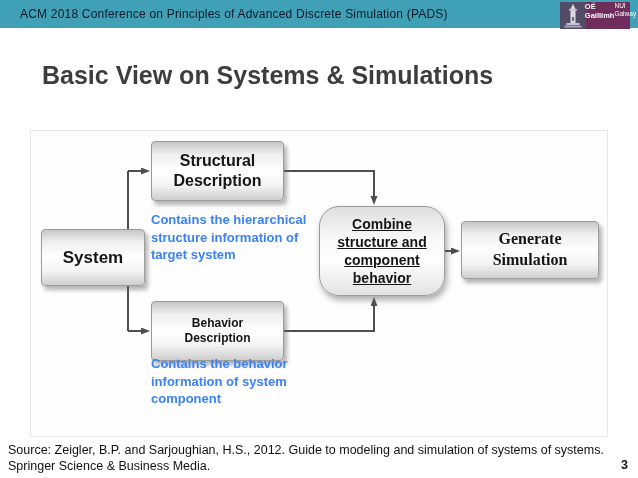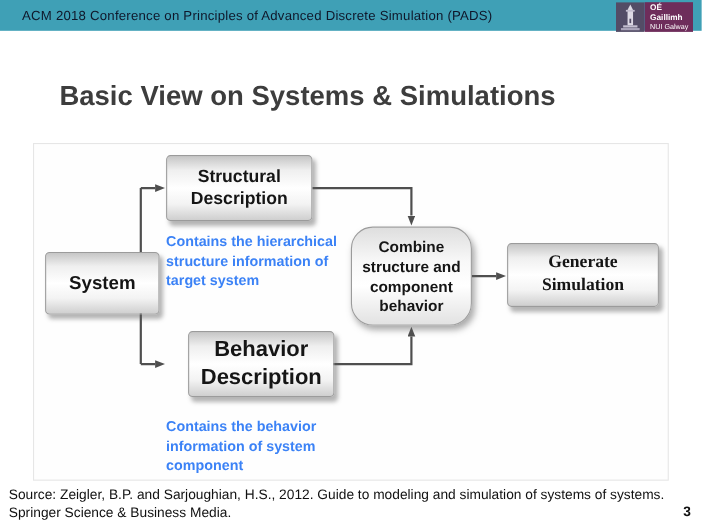--- a/index.html
+++ b/index.html
@@ -18,29 +18,29 @@
     white-space:nowrap;
   }
   .logo {
     position:absolute; right:8px; top:2px; height:27px; display:flex;
   }
   .logo-icon {
     width:26px; height:27px; display:block;
   }
   .logo-text {
     width:44px; height:27px; background:#6e2d5b; color:#ffffff;
-    display:flex; flex-direction:column; justify-content:center;
+    display:flex; flex-direction:row; justify-content:center;
     padding-left:5px; box-sizing:border-box;
   }
   .logo-text .l1 { font-size:7.5px; font-weight:bold; line-height:1.25; }
   .logo-text .l2 { font-size:6.5px; line-height:1.25; }
 
   
   .slide-title {
-    position:absolute; left:38px; top:57px; margin:16px;
+    position:absolute; left:38px; top:57px; margin:4px;
     font-size:25px; font-weight:bold; color:#3d3d3d; letter-spacing:0px;
     white-space:nowrap;
   }
 
   
   .figure {
     position:absolute; left:30px; top:130px; width:578px; height:307px;
     background:#fefefe; border:1px solid #e6e6e6; box-sizing:border-box;
   }
   .connectors { position:absolute; left:0; top:0; width:578px; height:307px; }
@@ -48,35 +48,36 @@
   .box {
     position:absolute; box-sizing:border-box;
     border:1px solid #9b9b9b; border-radius:4px;
     background:linear-gradient(180deg,#c6c6c6 0%,#efefef 22%,#ffffff 50%,#f3f3f3 75%,#cfcfcf 100%);
     box-shadow:3px 4px 4px rgba(90,90,90,0.45);
     display:flex; align-items:center; justify-content:center;
     text-align:center; font-weight:bold; color:#151515;
   }
   .node-system    { left:10px;  top:98px;  width:104px;  height:57px; font-size:17px; }
   .node-structural{ left:120px; top:10px;  width:133px; height:60px; font-size:16px; line-height:1.25; padding:0 14px; }
-  .node-behavior  { left:120px; top:170px; width:133px; height:60px; font-size:20px; line-height:1.25; padding:0 14px;margin-left:20px; }
+  .node-behavior  { left:120px; top:170px; width:133px; height:60px; font-size:12px; line-height:1.25; padding:0 14px; }
   .node-combine   {
-    left:288px; top:75px; width:110px; height:90px; font-size:14px; line-height:1.3;
+    left:288px; top:75px; width:126px; height:90px; font-size:14px; line-height:1.3;
     border-radius:20px; padding:16px 6px;
     background:linear-gradient(180deg,#dedede 0%,#f8f8f8 35%,#ffffff 60%,#e2e2e2 100%);
     box-shadow:2px 4px 6px rgba(90,90,90,0.5);
+    text-decoration:underline;
   }
   .node-generate  { left:430px; top:90px; width:138px; height:58px; font-size:16px; line-height:1.3; padding:0 20px;font-family:Liberation Serif, serif; }
 
   .note {
     position:absolute; font-weight:bold; color:#3b82f6;
     font-size:13px; line-height:1.35; text-align:left;
   }
   .note-structural { left:120px; top:80px;  width:160px; }
-  .note-behavior   { left:120px; top:248px; width:150px; }
+  .note-behavior   { left:120px; top:224px; width:150px; }
 
   
   .source {
     position:absolute; left:8px; top:442px; width:600px;
     font-size:12.5px; color:#111; line-height:1.28;
   }
   .page-number {
     position:absolute; right:10px; top:458px;
     font-size:12.5px; font-weight:bold; color:#111;
   }

